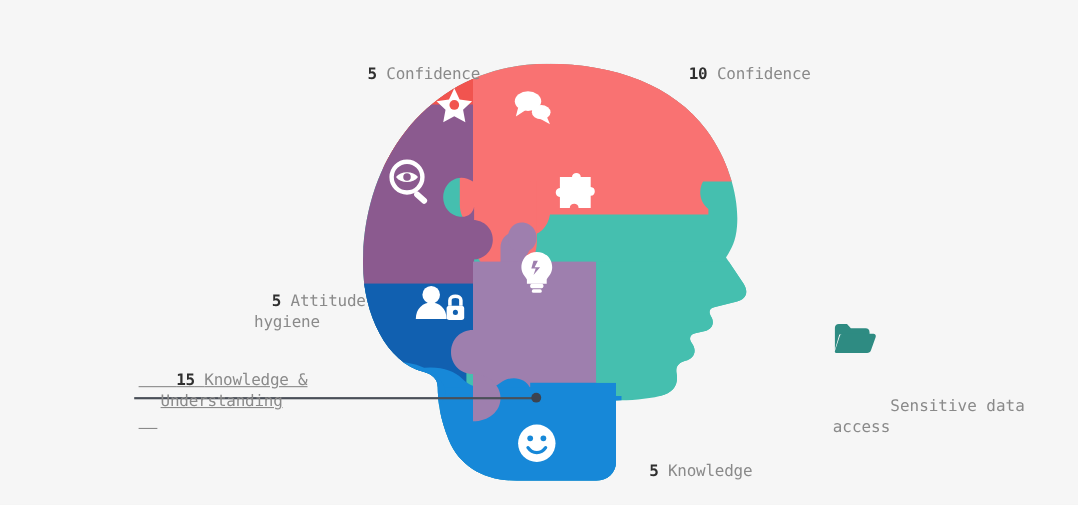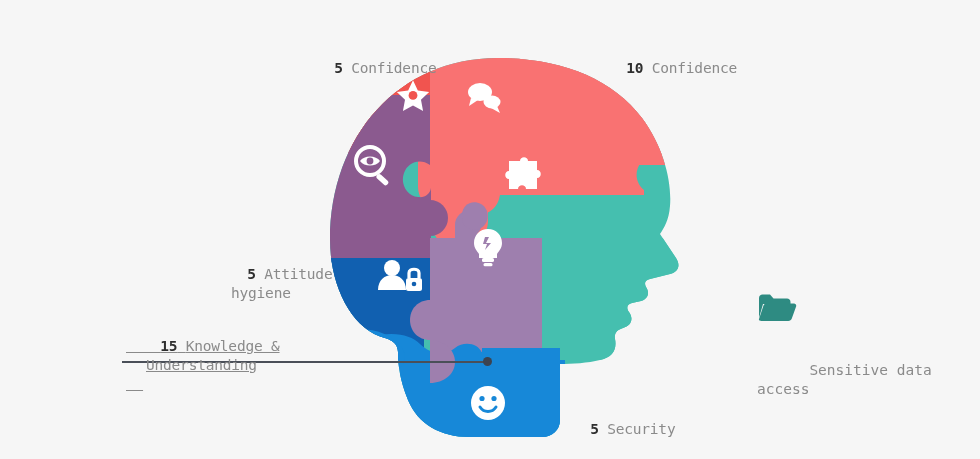--- a/index.html
+++ b/index.html
@@ -241,21 +241,21 @@
 
   <div class="label" style="left:213px; top:246px;">
     <span class="num">5</span><span class="txt"> </span><span class="txt">Attitude</span><br><span class="txt" style="margin-left:18px;">hygiene</span>
   </div>
 
   <div class="label" style="left:126px; top:318px;text-decoration:underline;">
     <span class="num">15</span><span class="txt"> </span><span class="txt">Knowledge &amp;</span><br><span class="txt" style="margin-left:20px;">Understanding</span>
   </div>
 
   <div class="label" style="left:556px; top:401px;">
-    <span class="num">5</span><span class="txt"> </span><span class="txt">Security</span>
+    <span class="num">5</span><span class="txt"> </span><span class="txt">Knowledge</span>
   </div>
 
   <div class="side-note" style="left:757px; top:292px;">
     <svg width="40" height="34" viewBox="0 0 40 34">
       <path d="M 2 6 C 2 4, 3.5 2.5, 5.5 2.5 L 13 2.5 L 16.5 6.5 L 30 6.5
                C 32 6.5, 33.5 8, 33.5 10 L 33.5 12 L 6 12 L 2 26 Z" fill="#2E8B82"></path>
       <path d="M 2 27 L 6.5 13.5 C 7 12.2, 8.2 11.5, 9.5 11.5 L 37 11.5
                C 38.6 11.5, 39.6 13, 39.1 14.4 L 34.8 26.5
                C 34.3 28, 32.9 29, 31.3 29 L 4.5 29 C 2.8 29, 1.5 28.4, 2 27 Z" fill="#2E8B82"></path>
     </svg>

